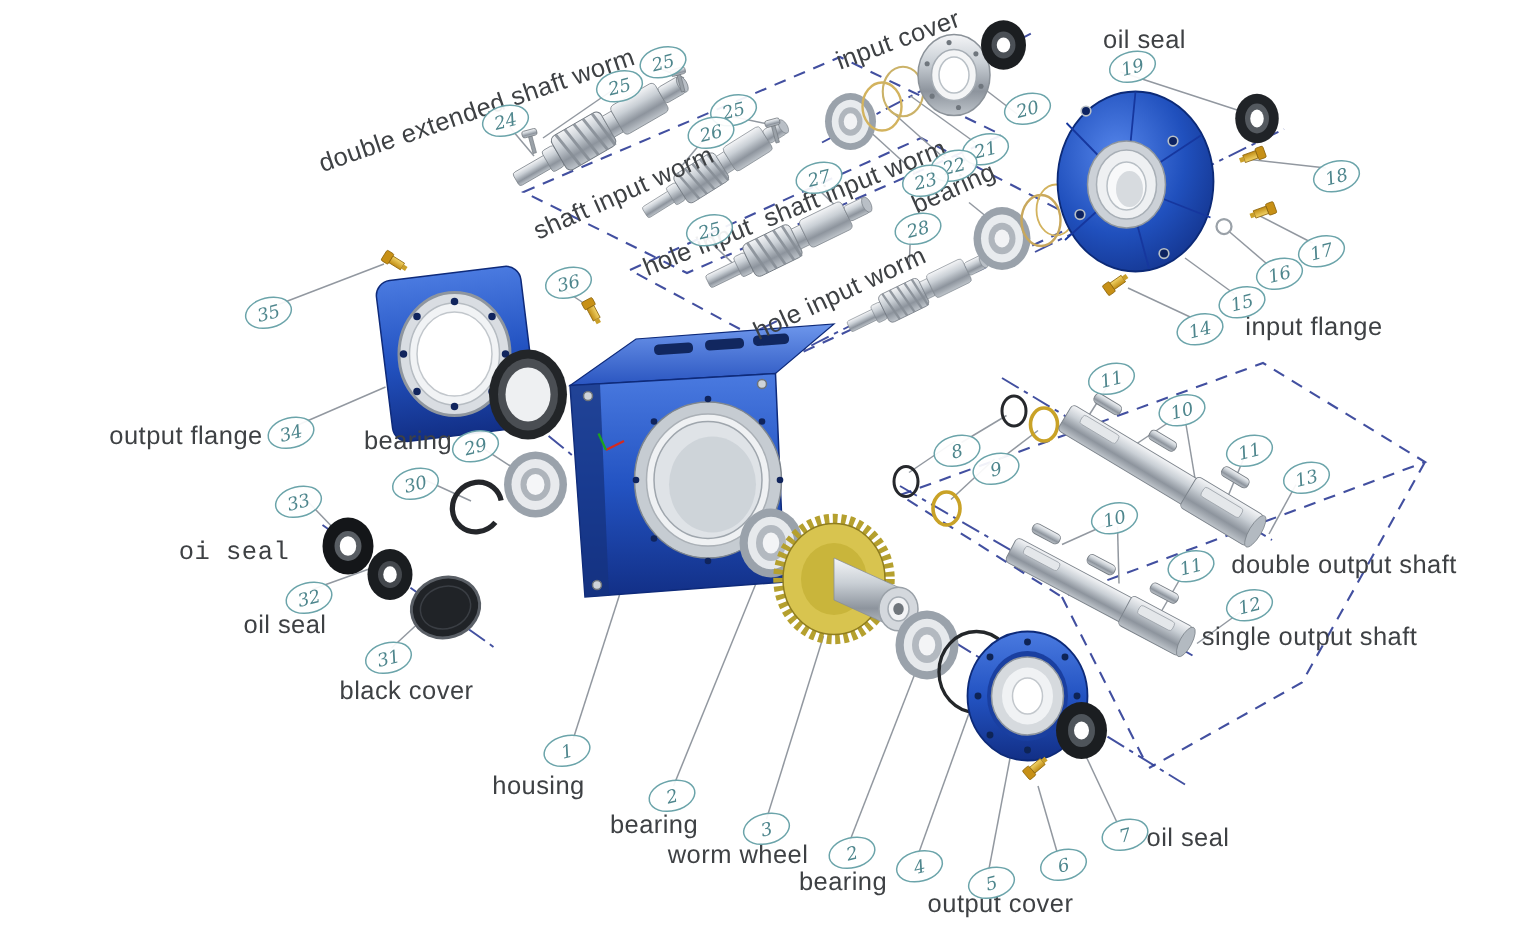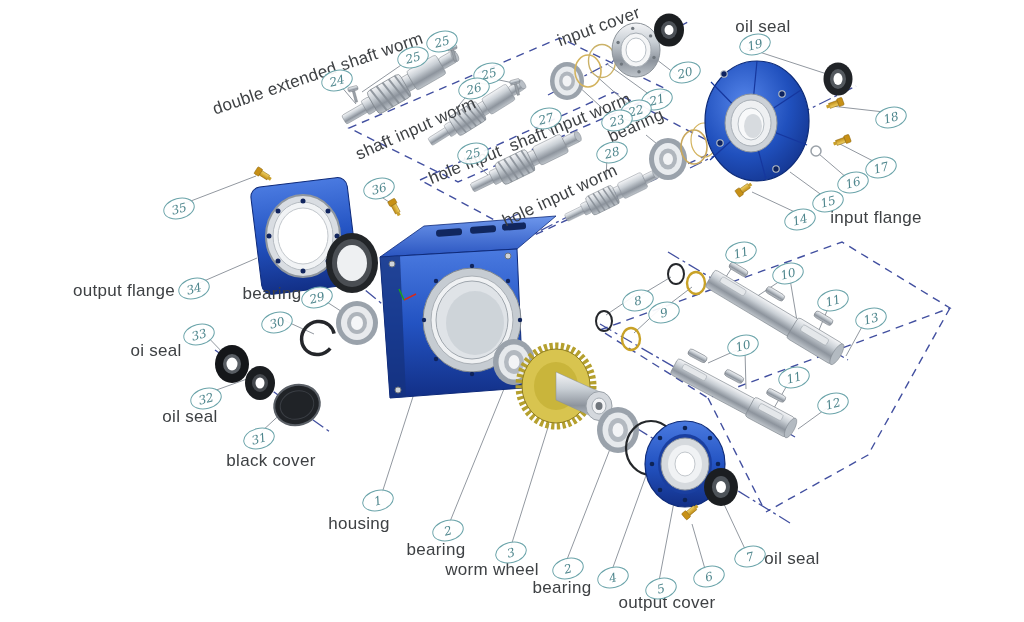--- a/index.html
+++ b/index.html
@@ -352,29 +352,31 @@
 <div class="plabel" style="left: 318px; top: 74px; transform: translate(-50%, -50%) rotate(-19deg);">double extended shaft worm</div>
     <div class="plabel" style="left: 416px; top: 129px; transform: translate(-50%, -50%) rotate(-24deg);">shaft input worm</div>
     <div class="plabel" style="left: 530px; top: 139px; transform: translate(-50%, -50%) rotate(-22deg);">hole input  shaft input worm</div>
     <div class="plabel" style="left: 560px; top: 196px; transform: translate(-50%, -50%) rotate(-25deg);">hole input worm</div>
     <div class="plabel" style="left: 636px; top: 126px; transform: translate(-50%, -50%) rotate(-24deg);">bearing</div>
     <div class="plabel" style="left: 599px; top: 27px; transform: translate(-50%, -50%) rotate(-20deg);">input cover</div>
     <div class="plabel" style="left: 763px; top: 27px; transform: translate(-50%, -50%) rotate(0deg);">oil seal</div>
     <div class="plabel" style="left: 876px; top: 218px; transform: translate(-50%, -50%) rotate(0deg); text-align: right;">input flange</div>
     <div class="plabel" style="left: 124px; top: 291px; transform: translate(-50%, -50%) rotate(0deg);">output flange</div>
     <div class="plabel" style="left: 272px; top: 294px; transform: translate(-50%, -50%) rotate(0deg);">bearing</div>
-    <div class="plabel" style="left: 156px; top: 351px; transform: translate(-50%, -50%) rotate(0deg);">oi seal</div>
+    <div class="plabel" style="left: 156px; top: 369px; transform: translate(-50%, -50%) rotate(0deg); font-family: Liberation Mono, monospace;">oi seal</div>
     <div class="plabel" style="left: 190px; top: 417px; transform: translate(-50%, -50%) rotate(0deg);">oil seal</div>
     <div class="plabel" style="left: 255px; top: 461px; transform: translate(-50%, -50%) rotate(0deg); margin-left: 16px;">black cover</div>
     <div class="plabel" style="left: 359px; top: 524px; transform: translate(-50%, -50%) rotate(0deg); text-align: center;">housing</div>
     <div class="plabel" style="left: 436px; top: 550px; transform: translate(-50%, -50%) rotate(0deg);">bearing</div>
     <div class="plabel" style="left: 492px; top: 570px; transform: translate(-50%, -50%) rotate(0deg);">worm wheel</div>
     <div class="plabel" style="left: 562px; top: 588px; transform: translate(-50%, -50%) rotate(0deg);">bearing</div>
     <div class="plabel" style="left: 667px; top: 603px; transform: translate(-50%, -50%) rotate(0deg);">output cover</div>
     <div class="plabel" style="left: 792px; top: 559px; transform: translate(-50%, -50%) rotate(0deg);">oil seal</div>
+    <div class="plabel" style="left: 896px; top: 377px; transform: translate(-50%, -50%) rotate(0deg);">double output shaft</div>
+    <div class="plabel" style="left: 873px; top: 425px; transform: translate(-50%, -50%) rotate(0deg);">single output shaft</div>
     <div class="callout" style="left: 377px; top: 500px;">1</div>
     <div class="callout" style="left: 447px; top: 530px;">2</div>
     <div class="callout" style="left: 510px; top: 552px;">3</div>
     <div class="callout" style="left: 567px; top: 568px;">2</div>
     <div class="callout" style="left: 612px; top: 577px;">4</div>
     <div class="callout" style="left: 660px; top: 588px;">5</div>
     <div class="callout" style="left: 708px; top: 576px;">6</div>
     <div class="callout" style="left: 749px; top: 556px;">7</div>
     <div class="callout" style="left: 637px; top: 300px;">8</div>
     <div class="callout" style="left: 663px; top: 312px;">9</div>

